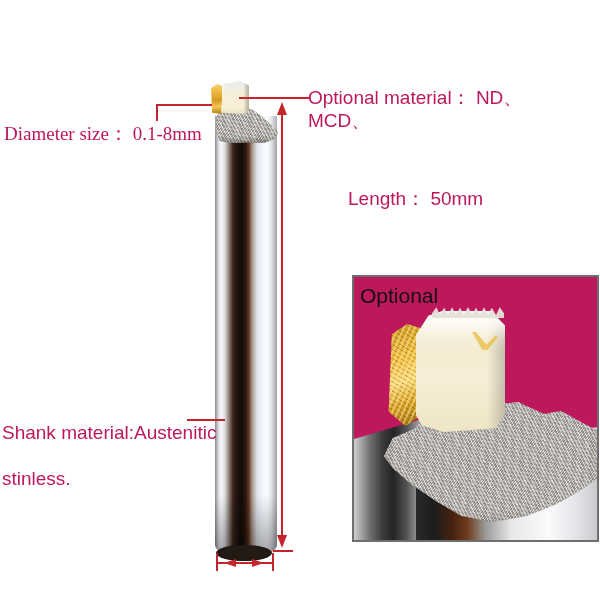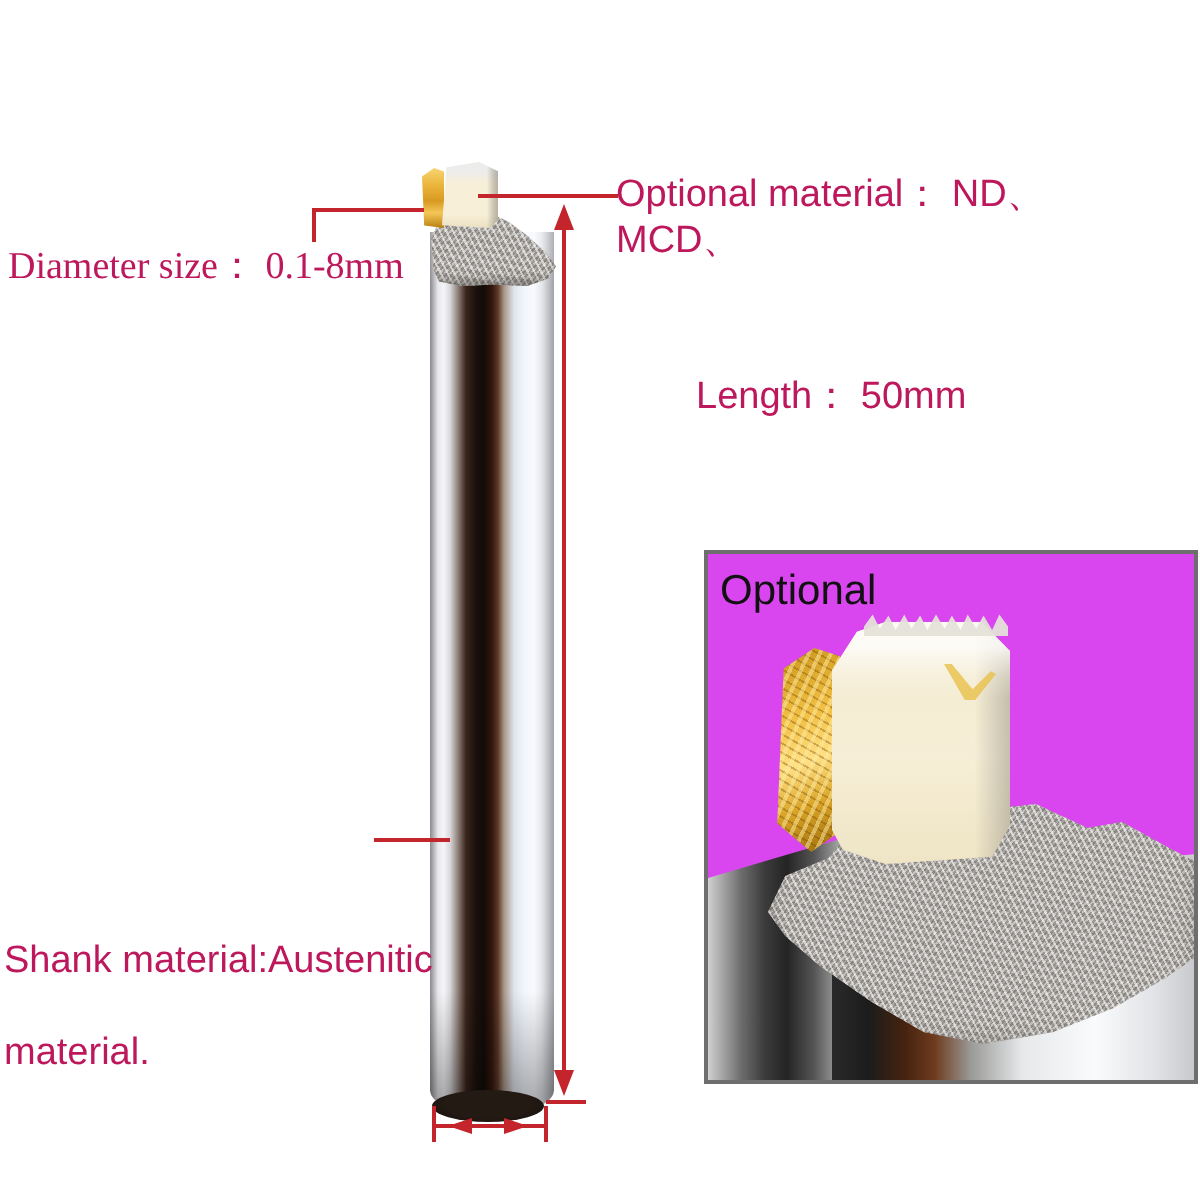--- a/index.html
+++ b/index.html
@@ -65,27 +65,27 @@
   #dim-dia-line{left:217px;top:562px;width:57px;height:2px;}
   #dim-dia-tick-l{left:216px;top:553px;width:2px;height:18px;}
   #dim-dia-tick-r{left:272px;top:553px;width:2px;height:18px;}
   #dim-dia-arrow-l{left:224px;top:559px;border-top:4px solid transparent;border-bottom:4px solid transparent;border-right:12px solid #c4242b;}
   #dim-dia-arrow-r{left:252px;top:559px;border-top:4px solid transparent;border-bottom:4px solid transparent;border-left:12px solid #c4242b;}
 
   
   #label-diameter-size{left:4px;top:122px;font-family:Liberation Serif, serif;}
   #label-optional-material{left:308px;top:86px;white-space:normal;width:275px;}
   #label-length{left:312px;top:187px;margin-left:36px;}
-  #label-shank-material{left:2px;top:421px;white-space:normal;width:240px;margin-top:48px;}
+  #label-shank-material{left:2px;top:421px;white-space:normal;width:240px;}
   #label-diameter{left:185px;top:571px;}
 
   
   #inset{
     left:352px;top:275px;width:247px;height:267px;z-index:8;
-    border:2px solid #6e6e6e;background:#d946ef;box-sizing:border-box;overflow:hidden;
+    border:2px solid #6e6e6e;background:#be185d;box-sizing:border-box;overflow:hidden;
   }
   #inset-title{position:absolute;left:6px;top:7px;font-size:21px;color:#111;}
   #ins-dark-col{
     position:absolute;left:0;top:142px;width:68px;height:125px;
     clip-path:polygon(0 16%,100% 0,100% 100%,0 100%);
     background:linear-gradient(90deg,#cfcfcf 0%,#a8a8a8 10%,#6e6e6e 24%,#3b3b3b 42%,#242424 58%,#555555 78%,#909090 92%,#b5b5b5 100%);
   }
   #ins-silver{
     position:absolute;left:62px;top:150px;width:183px;height:117px;
     clip-path:polygon(0 46%,18% 22%,45% 8%,100% 0,100% 100%,0 100%);
@@ -151,21 +151,21 @@
 
   <div id="label-optional-material" class="lbl">
     <span>Optional material： ND、MCD、</span><br>
   </div>
 
   <div id="label-length" class="lbl">Length： 50mm</div>
 
   <div id="label-shank-material" class="lbl">
     <span>Shank material:Austenitic</span><br>
     <br>
-    <span>material.</span>
+    <span>stinless.</span>
   </div>
 
 
   <div id="inset" class="abs">
     <div id="ins-dark-col"></div>
     <div id="ins-silver"></div>
     <div id="ins-texture" class="speckle"></div>
     <div id="ins-gold"></div>
     <div id="ins-cream"></div>
     <div id="ins-jag"></div>

